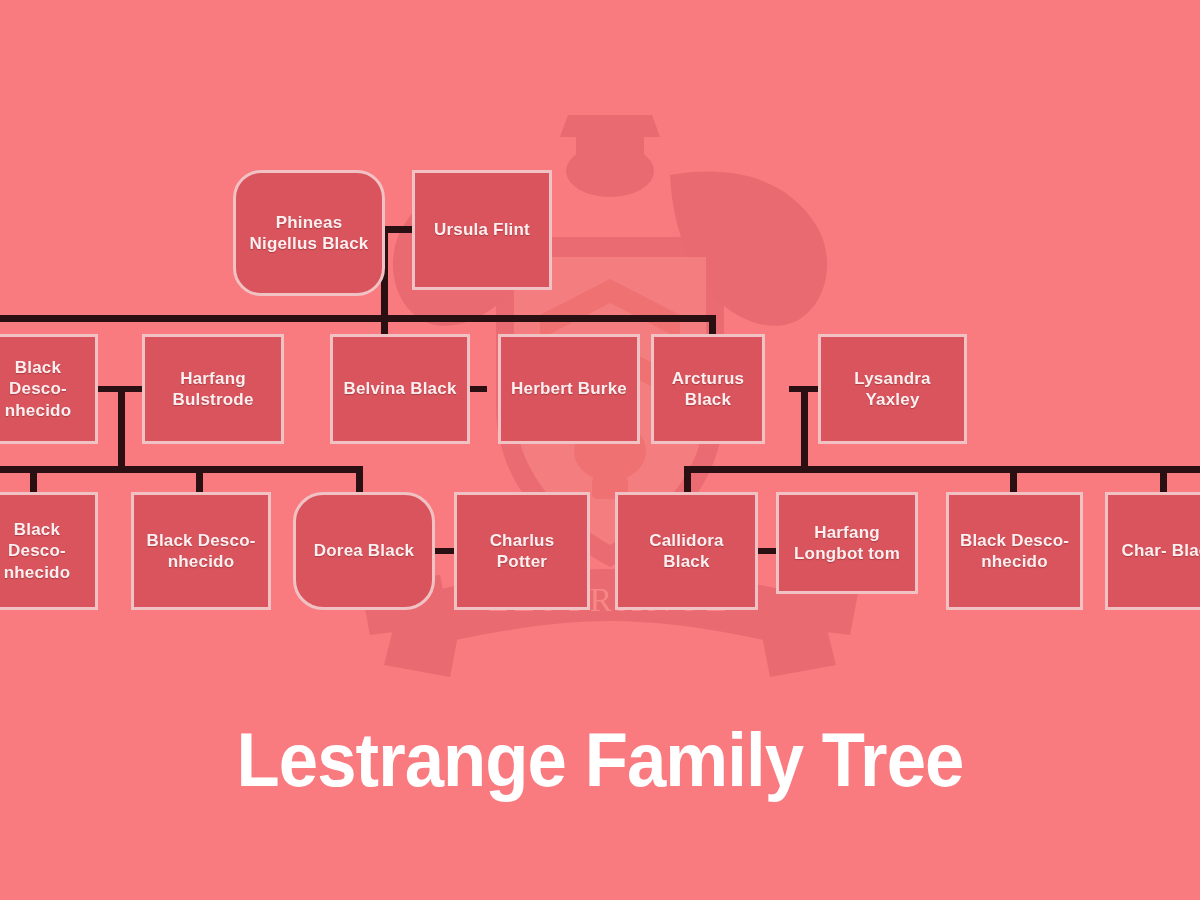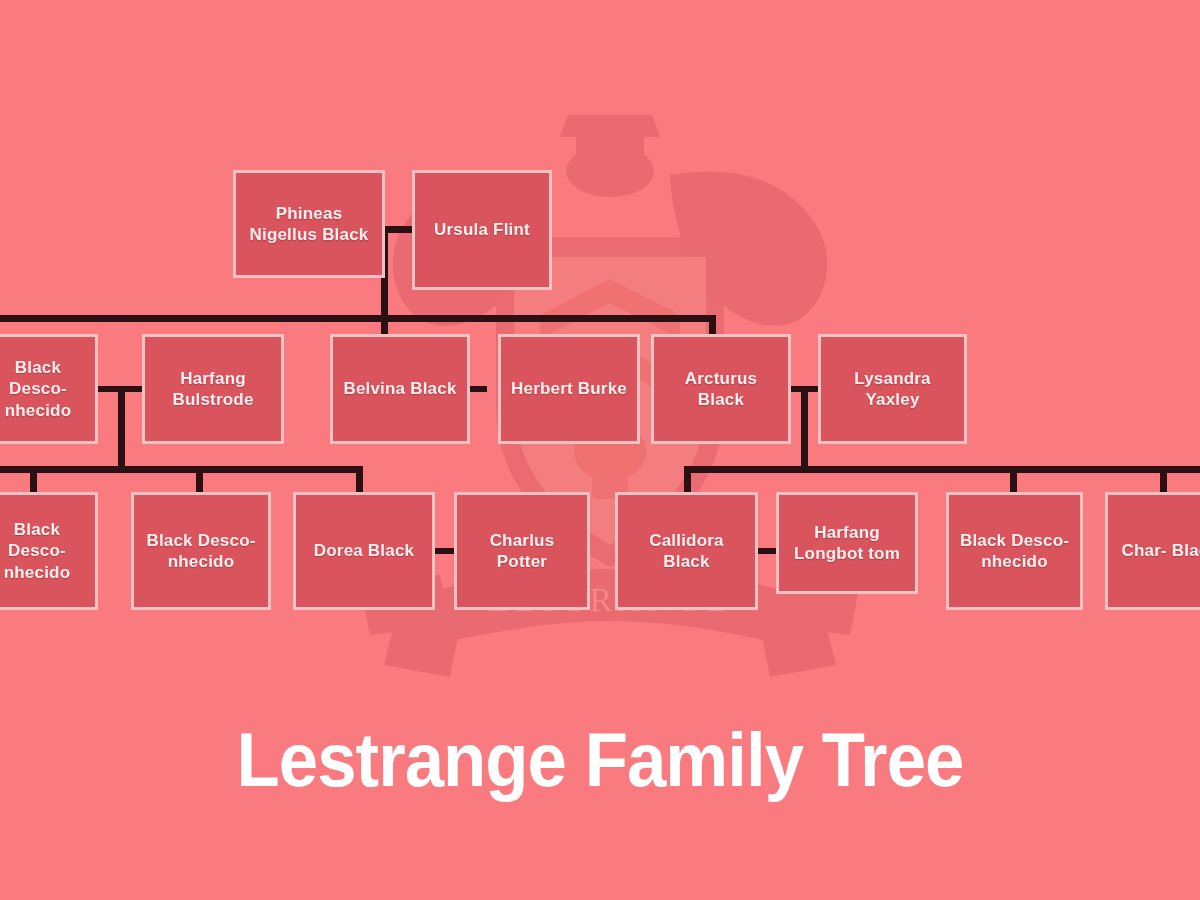--- a/index.html
+++ b/index.html
@@ -147,53 +147,53 @@
 
   <div class="line v" style="left:801px; top:386px; height:84px;"></div>
   <div class="line h" style="left:684px; top:466px; width:516px;"></div>
   <div class="line v" style="left:684px; top:466px; height:28px;"></div>
   <div class="line v" style="left:1010px; top:466px; height:28px;"></div>
   <div class="line v" style="left:1160px; top:466px; height:28px;"></div>
 
   <div class="line thin-h" style="left:435px; top:548px; width:24px;"></div>
   <div class="line thin-h" style="left:757px; top:548px; width:22px;"></div>
 
-  <div class="node" style="left:233px; top:170px; width:152px; height:108px;">
+  <div class="node" style="left:233px; top:170px; width:152px; height:126px;border-radius:28px;">
     <span class="label">Phineas Nigellus Black</span>
   </div>
   <div class="node" style="left:412px; top:170px; width:140px; height:120px;">
     <span class="label">Ursula Flint</span>
   </div>
 
   <div class="node" style="left:-22px; top:334px; width:120px; height:110px;">
     <span class="label">Black Desco-nhecido</span>
   </div>
   <div class="node" style="left:142px; top:334px; width:142px; height:110px;">
     <span class="label">Harfang Bulstrode</span>
   </div>
   <div class="node" style="left:315px; top:334px; width:140px; height:110px;margin-left:15px;">
     <span class="label">Belvina Black</span>
   </div>
   <div class="node" style="left:498px; top:334px; width:142px; height:110px;">
     <span class="label">Herbert Burke</span>
   </div>
-  <div class="node" style="left:651px; top:334px; width:140px; height:110px;">
+  <div class="node" style="left:651px; top:334px; width:114px; height:110px;">
     <span class="label">Arcturus Black</span>
   </div>
   <div class="node" style="left:818px; top:334px; width:149px; height:110px;">
     <span class="label">Lysandra Yaxley</span>
   </div>
 
   <div class="node" style="left:-24px; top:492px; width:122px; height:118px;">
     <span class="label">Black Desco-nhecido</span>
   </div>
   <div class="node" style="left:131px; top:492px; width:140px; height:118px;">
     <span class="label">Black Desco-nhecido</span>
   </div>
-  <div class="node" style="left:293px; top:492px; width:142px; height:118px;">
+  <div class="node" style="left:293px; top:492px; width:142px; height:118px;border-radius:30px;">
     <span class="label">Dorea Black</span>
   </div>
   <div class="node" style="left:454px; top:492px; width:136px; height:118px;">
     <span class="label">Charlus Potter</span>
   </div>
   <div class="node" style="left:615px; top:492px; width:143px; height:118px;">
     <span class="label">Callidora Black</span>
   </div>
   <div class="node" style="left:776px; top:492px; width:142px; height:102px;">
     <span class="label">Harfang Longbot tom</span>

